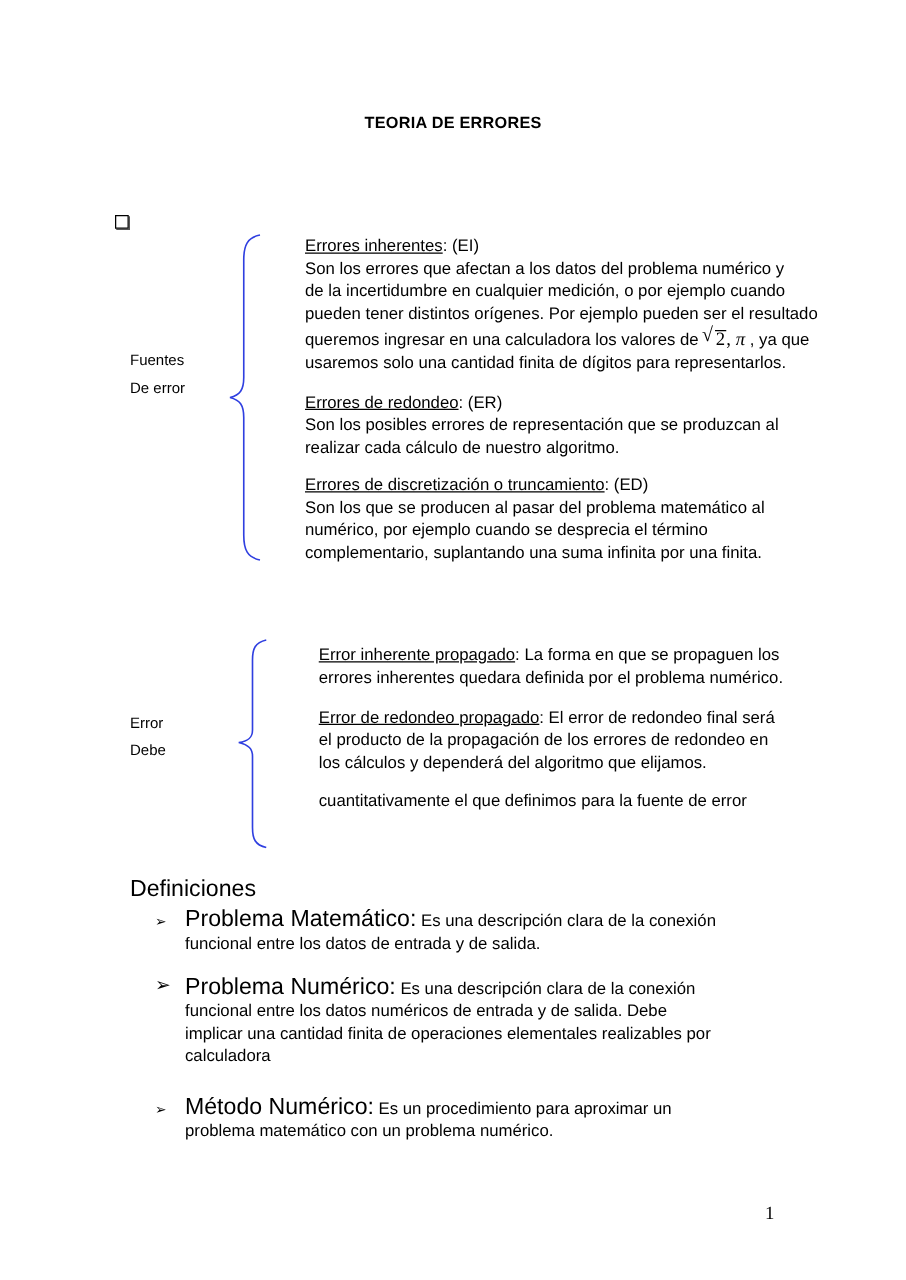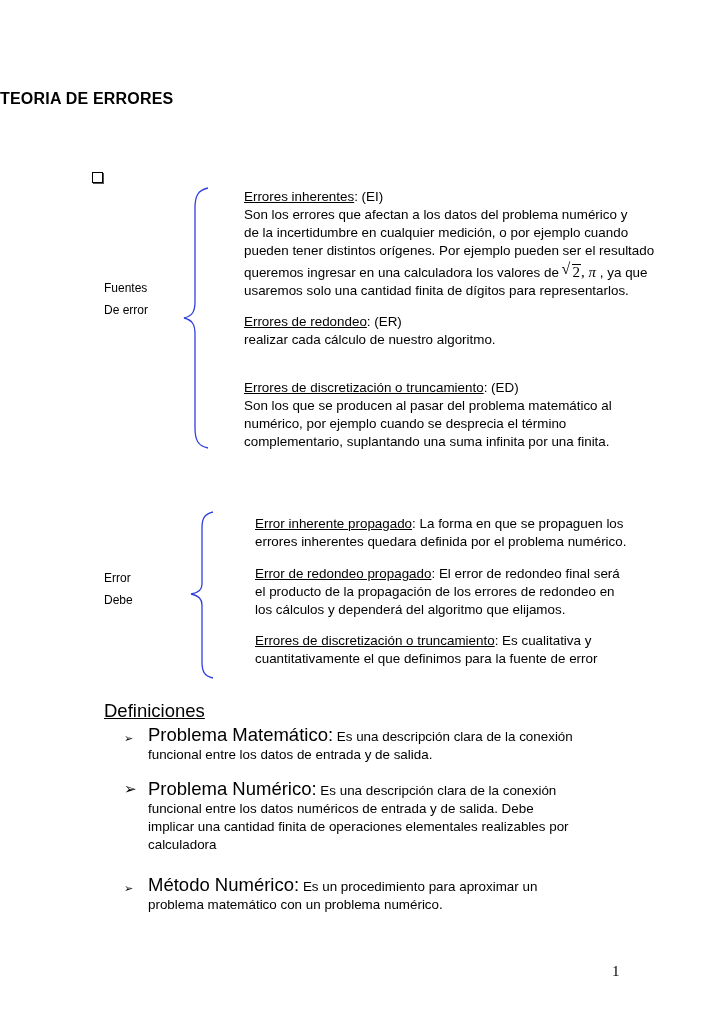--- a/index.html
+++ b/index.html
@@ -1,30 +1,30 @@
 <!DOCTYPE html>
 <html><head>
   <meta charset="utf-8">
   <style>
     html, body { margin: 0; padding: 0; background: #ffffff; }
     body { width: 725px; height: 1024px; position: relative; overflow: hidden;
            font-family: "Liberation Sans", sans-serif; color: #000; }
     .abs { position: absolute; }
-    .title { left: 0; width: 725px; top: 90px; 
-             font-weight: bold; font-size: 16px; letter-spacing: 0.2px; }
+    .title { left: 0; width: 725px; top: 90px; text-align: center;
+             font-weight: bold; font-size: 13px; letter-spacing: 0.2px; }
     .checkbox { left: 92px; top: 172px; width: 9px; height: 9px;
                 border: 1px solid #000; box-shadow: 1px 1px 0 #555; background: #fff; }
     .group-label { font-size: 12px; line-height: 22px; }
     .para { font-size: 13.4px; line-height: 18px; white-space: nowrap; }
     .para .u { text-decoration: underline; }
     .math { font-family: "Liberation Serif", serif; font-size: 15px; }
     .sqrt { position: relative; display: inline-block; padding-left: 9px; }
     .sqrt::before { content: "\221A"; position: absolute; left: -1px; top: -3px; font-size: 16px; }
     .sqrt-inner { border-top: 1px solid #000; padding: 0 1px; line-height: 15px; display: inline-block; }
-    .def-heading { left: 104px; top: 700px; font-size: 18.5px; text-decoration: underline; }
+    .def-heading { left: 104px; top: 700px; font-size: 18.5px; }
     .def-item { left: 124px; font-size: 13.4px; line-height: 18px; }
     .def-item .bullet { position: absolute; left: 0; font-size: 11px; }
     .def-item .bullet.big { font-size: 15px; }
     .def-item .body { position: absolute; left: 24px; white-space: nowrap; }
     .def-item .term { font-size: 18.5px; }
     .page-num { left: 612px; top: 963px; font-family: "Liberation Serif", serif; font-size: 15px; }
     svg.brace { position: absolute; overflow: visible; }
   </style>
 </head>
 <body>
@@ -48,20 +48,21 @@
   <div>de la incertidumbre en cualquier medición, o por ejemplo cuando</div>
   <div>pueden tener distintos orígenes. Por ejemplo pueden ser el resultado</div>
   <div style="margin-top:3px;">
     <span>queremos ingresar en una calculadora los valores de </span><span class="math"><span class="sqrt"><span class="sqrt-inner">2</span></span><span>, </span><i>π</i></span><span> , ya que</span>
   </div>
   <div>usaremos solo una cantidad finita de dígitos para representarlos.</div>
 </div>
 
 <div class="abs para" style="left:244px; top:313px;">
   <div><span class="u">Errores de redondeo</span><span>: (ER)</span></div>
+  <div>Son los posibles errores de representación que se produzcan al</div>
   <div>realizar cada cálculo de nuestro algoritmo.</div>
 </div>
 
 <div class="abs para" style="left:244px; top:379px;">
   <div><span class="u">Errores de discretización o truncamiento</span><span>: (ED)</span></div>
   <div>Son los que se producen al pasar del problema matemático al</div>
   <div>numérico, por ejemplo cuando se desprecia el término</div>
   <div>complementario, suplantando una suma infinita por una finita.</div>
 </div>
 
@@ -79,21 +80,20 @@
   <div>errores inherentes quedara definida por el problema numérico.</div>
 </div>
 
 <div class="abs para" style="left:255px; top:565px;">
   <div><span class="u">Error de redondeo propagado</span><span>: El error de redondeo final será</span></div>
   <div>el producto de la propagación de los errores de redondeo en</div>
   <div>los cálculos y dependerá del algoritmo que elijamos.</div>
 </div>
 
 <div class="abs para" style="left:255px; top:632px;">
-  <div><span class="u">Errores de discretización o truncamiento</span><span>: Es cualitativa y</span></div>
   <div>cuantitativamente el que definimos  para la fuente de error</div>
 </div>
 
 <div class="abs def-heading">Definiciones</div>
 
 <div class="abs def-item" style="top:726px;">
   <span class="bullet" style="top:3px;">➢</span>
   <div class="body">
     <div><span class="term">Problema Matemático:</span><span> Es una descripción clara de la conexión</span></div>
     <div>funcional entre los datos de entrada y de salida.</div>

